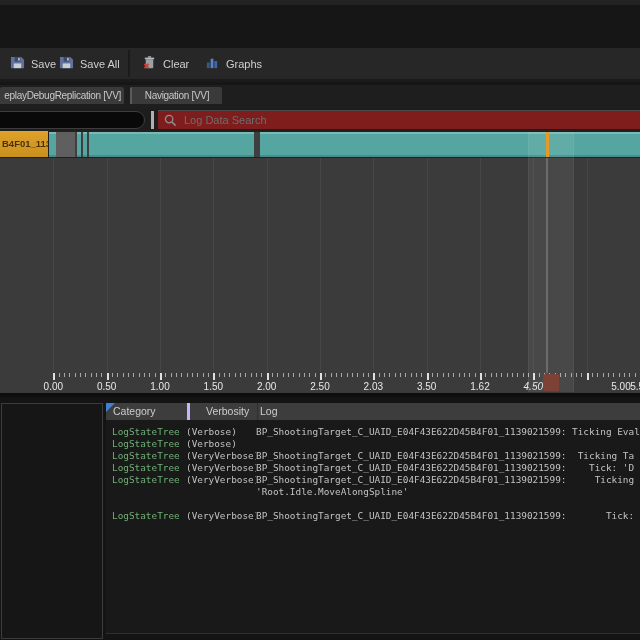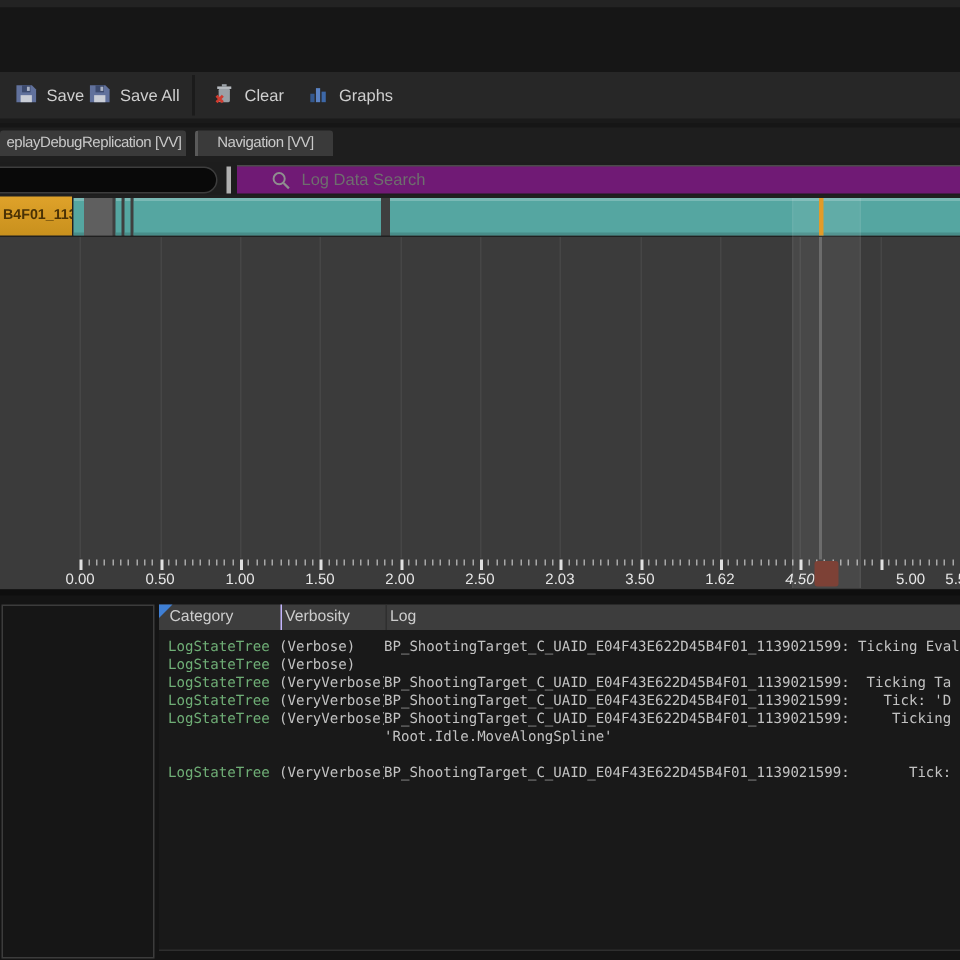--- a/index.html
+++ b/index.html
@@ -22,22 +22,22 @@
   .tab{position:absolute;top:2px;height:17px;background:#3a3a3a;font-size:10px;letter-spacing:-0.3px;
        color:#c9c9c9;line-height:17px;white-space:nowrap;overflow:hidden;box-sizing:border-box;}
   .tab.t1{text-align:right;padding-right:3px;border-radius:2px 2px 0 0;}
   .tab.t2{text-align:center;border-left:2px solid #5a5a5a;border-radius:2px 2px 0 0;}
 
   
   .searchrow{left:0;top:108px;width:640px;height:22px;background:#1d1d1d;}
   .pill{position:absolute;left:-12px;top:3px;width:155px;height:16px;background:#090909;
         border:1px solid #3d3d3d;border-radius:9px;}
   .grip{position:absolute;left:151px;top:3px;width:3px;height:18px;background:#b0b0b0;}
-  .searchbox{position:absolute;left:158px;top:2px;width:482px;height:19px;background:#701a75;
-             border-top:1px solid #4a4a4a;box-sizing:border-box;display:flex;align-items:center;justify-content:center;}
+  .searchbox{position:absolute;left:158px;top:2px;width:482px;height:19px;background:#7f1d1d;
+             border-top:1px solid #4a4a4a;box-sizing:border-box;display:flex;align-items:center;}
   .searchbox input{background:transparent;border:none;outline:none;color:#9a9a9a;font-size:11px;
                    font-family:"Liberation Sans",sans-serif;width:420px;}
   .searchbox input::placeholder{color:#6e6e6e;}
 
   
   .tlrow{left:0;top:130px;width:640px;height:28px;background:#202020;}
   .actor-label{position:absolute;left:0;top:1px;width:48px;height:26px;line-height:26px;
                font-size:9.5px;font-weight:bold;color:#4a3205;white-space:nowrap;overflow:hidden;
                padding-left:2px;box-sizing:border-box;}
   .tltrack{position:absolute;left:49px;top:2px;width:591px;height:25px;background:#3f3f3f;}
@@ -62,21 +62,21 @@
   .scrub-handle{left:543px;top:374px;width:16px;height:17px;border-radius:2px;z-index:7;}
 
   
   .bottom{left:0;top:393px;width:640px;height:247px;background:#141414;border-top:4px solid #0e0e0e;box-sizing:border-box;}
   .left-panel{position:absolute;left:1px;top:6px;width:102px;height:236px;background:#161616;
               border:1px solid #3c3c3c;box-sizing:border-box;}
   .logpane{position:absolute;left:106px;top:6px;width:534px;height:230px;background:#191919;border-bottom:1px solid #2e2e2e;}
   .loghdr{position:absolute;left:0;top:0;width:534px;height:17px;background:#3d3d3d;display:flex;font-size:10.5px;color:#cdcdcd;}
   .hcell{line-height:17px;box-sizing:border-box;white-space:nowrap;overflow:hidden;}
   .hcell.c1{width:81px;padding-left:7px;}
-  .hcell.c2{width:70px;border-left:1px solid #c4b5fd;padding-left:2px;}
+  .hcell.c2{width:70px;border-left:3px solid #c4b5fd;padding-left:16px;}
   .hcell.c3{flex:1;border-left:1px solid #2f2f2f;padding-left:2px;}
   .hdr-tri{position:absolute;left:0;top:0;width:0;height:0;border-top:9px solid #3f7fd4;border-right:9px solid transparent;}
   .loglines{position:absolute;left:0;top:23px;width:534px;font-family:"DejaVu Sans Mono","Liberation Mono",monospace;
             font-size:9.4px;line-height:12px;color:#c2c2c2;}
   .logline{display:flex;height:12px;}
   .cell{white-space:pre;overflow:hidden;}
   .cell.cat{width:74px;margin-left:6px;}
   .cell.verb{width:70px;}
   .cell.log{flex:1;}
 </style>
@@ -294,21 +294,21 @@
       <div class="rlabel" style="left: 53.33px;">0.00</div>
       <div class="rlabel" style="left: 106.66px;">0.50</div>
       <div class="rlabel" style="left: 159.99px;">1.00</div>
       <div class="rlabel" style="left: 213.32px;">1.50</div>
       <div class="rlabel" style="left: 266.65px;">2.00</div>
       <div class="rlabel" style="left: 319.98px;">2.50</div>
       <div class="rlabel" style="left: 373.31px;">2.03</div>
       <div class="rlabel" style="left: 426.64px;">3.50</div>
       <div class="rlabel" style="left: 479.97px;">1.62</div>
       <div class="rlabel" style="left: 533.3px; font-style: italic;">4.50</div>
-      <div class="rlabel" style="left: 607px;">5.00</div>
+      <div class="rlabel" style="left: 621px;">5.00</div>
       <div class="rlabel" style="left: 639.96px;">5.50</div>
     </div>
 
   <div class="abs sel-band"></div>
   <div class="abs cursor-line"></div>
   <div class="abs cursor-marker" id="cursorMarker" style="background: rgb(226, 155, 40);"></div>
   <div class="abs scrub-handle" id="scrubHandle" style="background: rgb(125, 65, 54);"></div>
 
   <div class="abs bottom">
     <div class="left-panel"></div>

